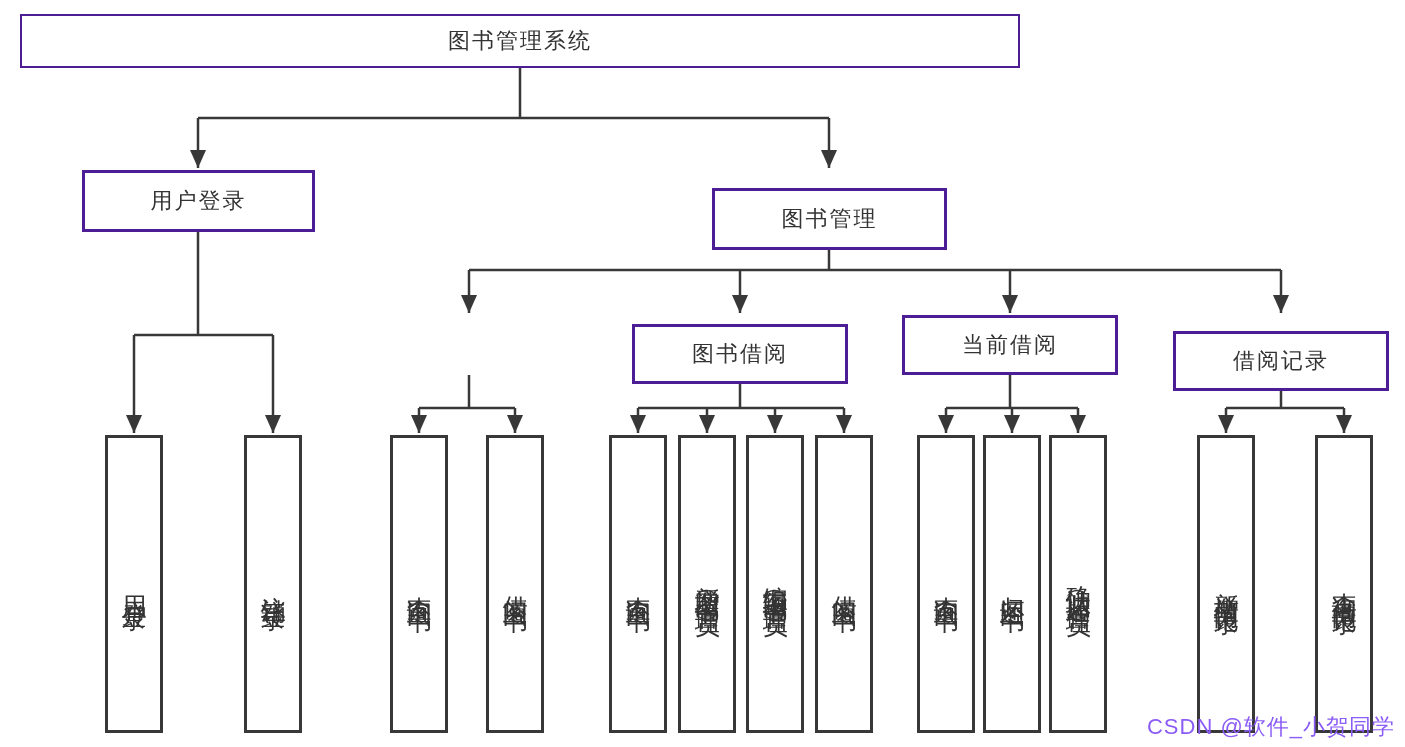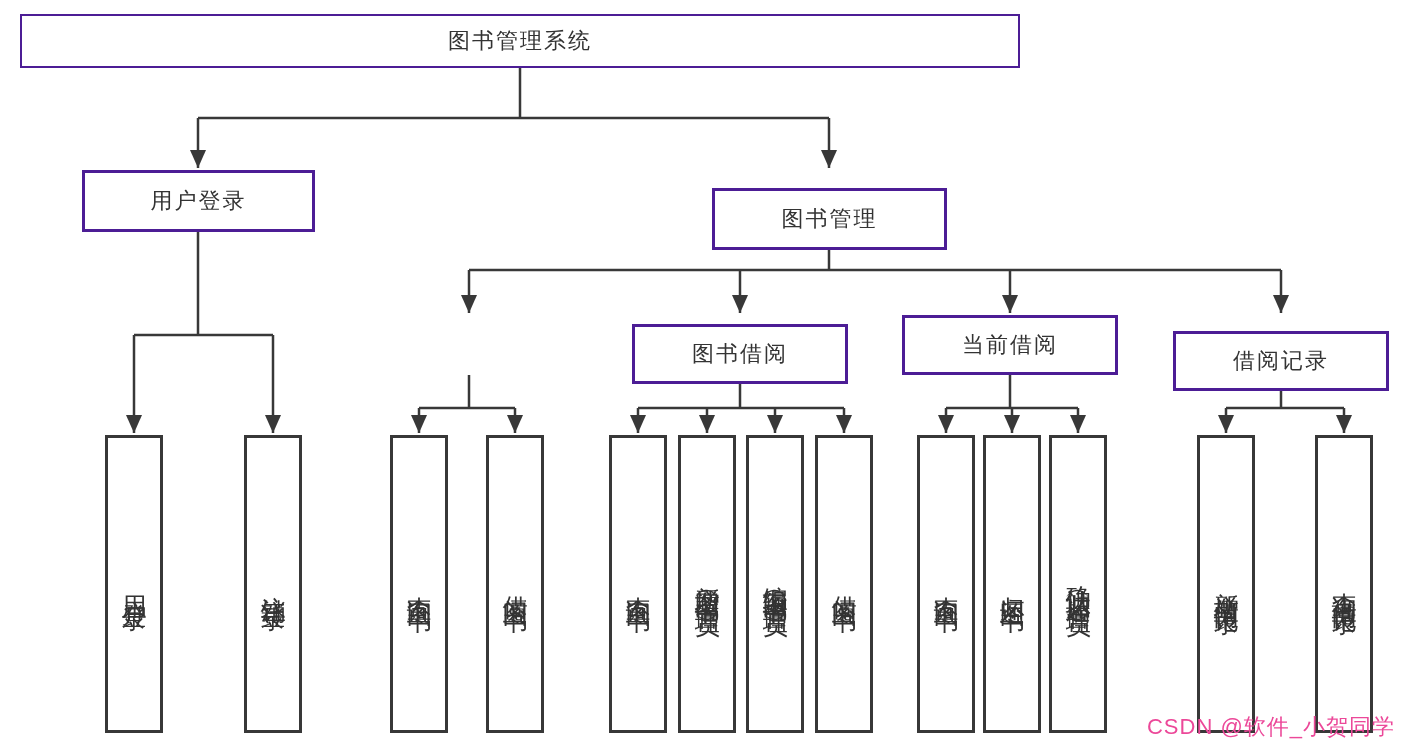--- a/index.html
+++ b/index.html
@@ -37,21 +37,21 @@
     writing-mode: vertical-rl;
     font-size: 25px;
     letter-spacing: 4px;
     line-height: 1.1;
   }
   .watermark {
     position: absolute;
     right: 10px;
     top: 712px;
     font-size: 22px;
-    color: #ec4899;
+    color: #8b5cf6;
     letter-spacing: 1px;
     white-space: nowrap;
     z-index: 5;
   }
 </style>
 </head>
 <body>
 
 <div class="canvas">
 

